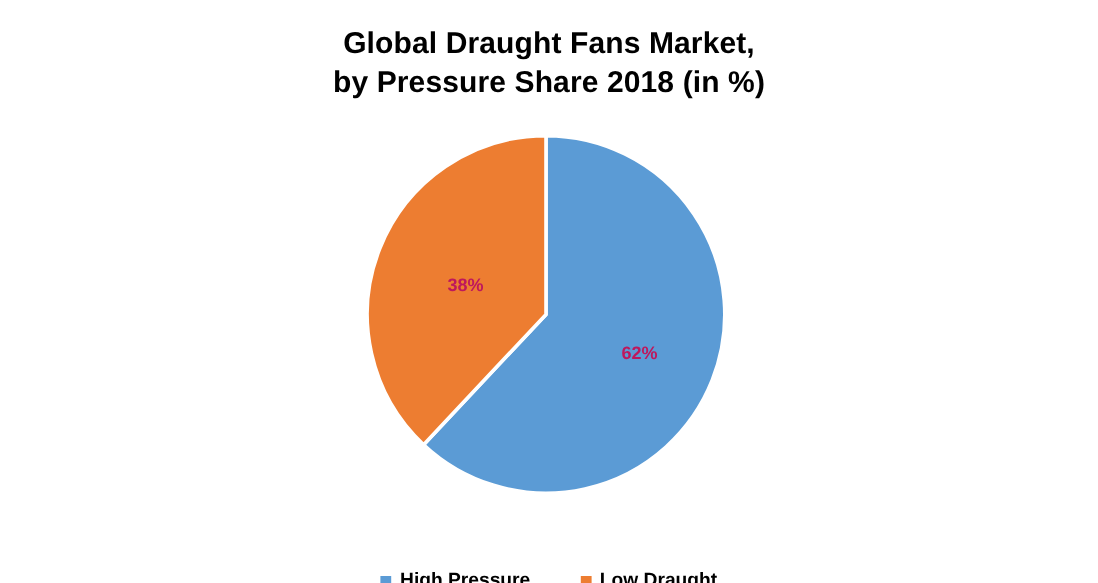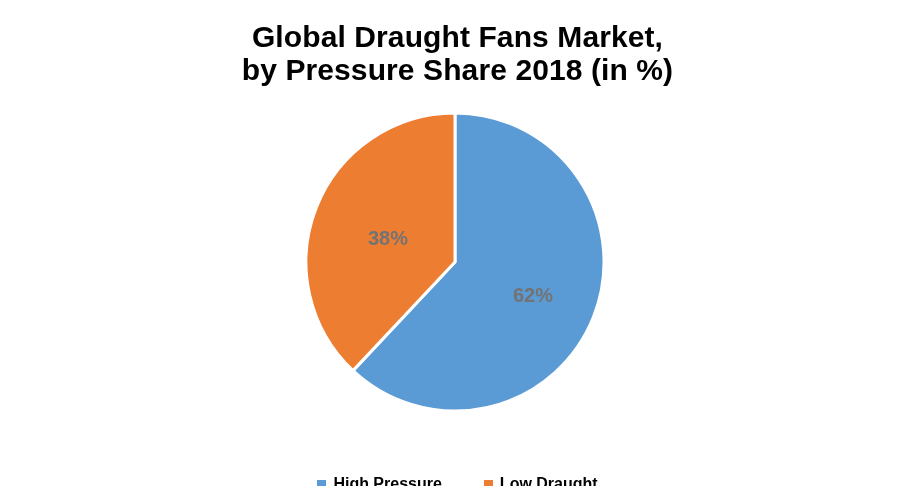--- a/index.html
+++ b/index.html
@@ -19,21 +19,21 @@
     overflow: hidden;
   }
 
   
   #chart-title {
     position: absolute;
     left: 0;
     top: 20px;
     width: 915px;
     text-align: center;
-    font-size: 30px;
+    font-size: 25px;
     font-weight: bold;
     line-height: 33px;
     color: #000000;
     letter-spacing: 0.1px;
   }
   #chart-title .title-line {
     display: block;
     white-space: pre;
   }
 
@@ -47,23 +47,23 @@
   }
   #pie-svg {
     position: absolute;
     left: 0;
     top: 0;
     display: block;
   }
 
   .slice-label {
     position: absolute;
-    font-size: 20px;
+    font-size: 15px;
     font-weight: bold;
-    color: #737373;
+    color: #be185d;
     white-space: nowrap;
     transform: translate(-50%, -50%);
     pointer-events: none;
   }
 
   
   #chart-legend {
     position: absolute;
     left: 0;
     top: 443px;

